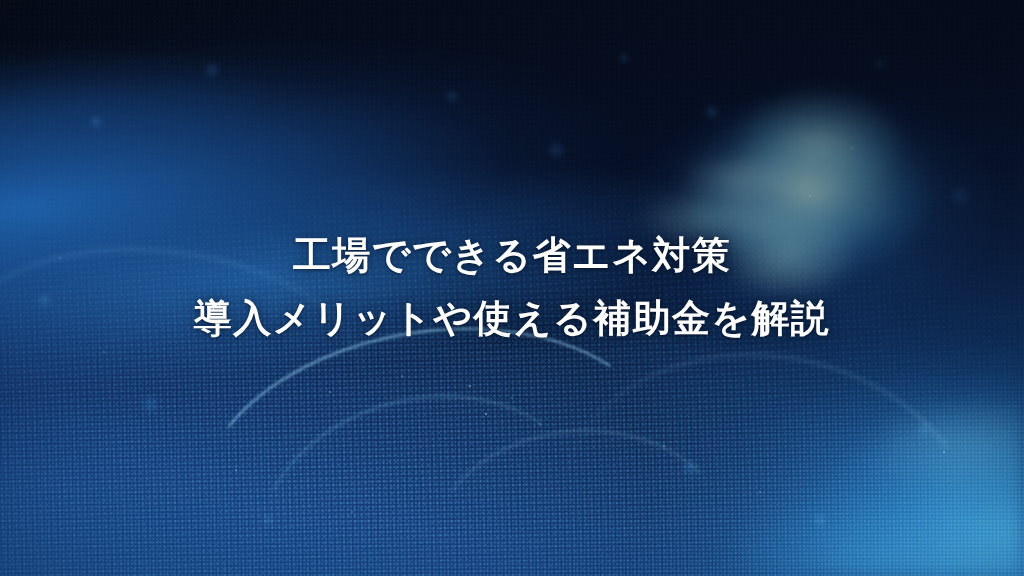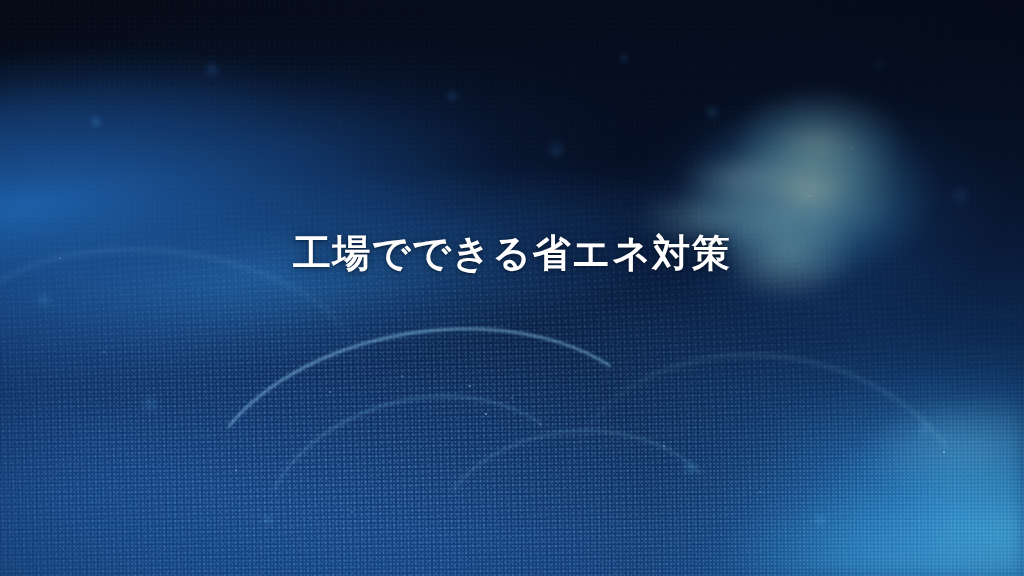--- a/index.html
+++ b/index.html
@@ -7,21 +7,21 @@
     margin: 0;
     padding: 0;
     background: #03070f;
   }
   #stage {
     position: relative;
     width: 1024px;
     height: 576px;
     overflow: hidden;
     background: #060c1a;
-    font-family: Liberation Mono, monospace;
+    font-family: Liberation Serif, serif;
   }
 
   
   .layer {
     position: absolute;
     inset: 0;
     pointer-events: none;
   }
 
   
@@ -253,15 +253,16 @@
   <div class="ridge" id="ridge-2"></div>
   <div class="ridge" id="ridge-5"></div>
   <div class="ridge" id="ridge-3"></div>
 
   <div class="layer" id="bg-bokeh"></div>
   <div class="layer" id="bg-specks"></div>
   <div class="layer" id="bg-vignette"></div>
 
   <div id="title-block">
     <span class="title-line">工場でできる省エネ対策</span>
+    <span class="title-line">導入メリットや使える補助金を解説</span>
   </div>
 
 </div>
 
 </body></html>

